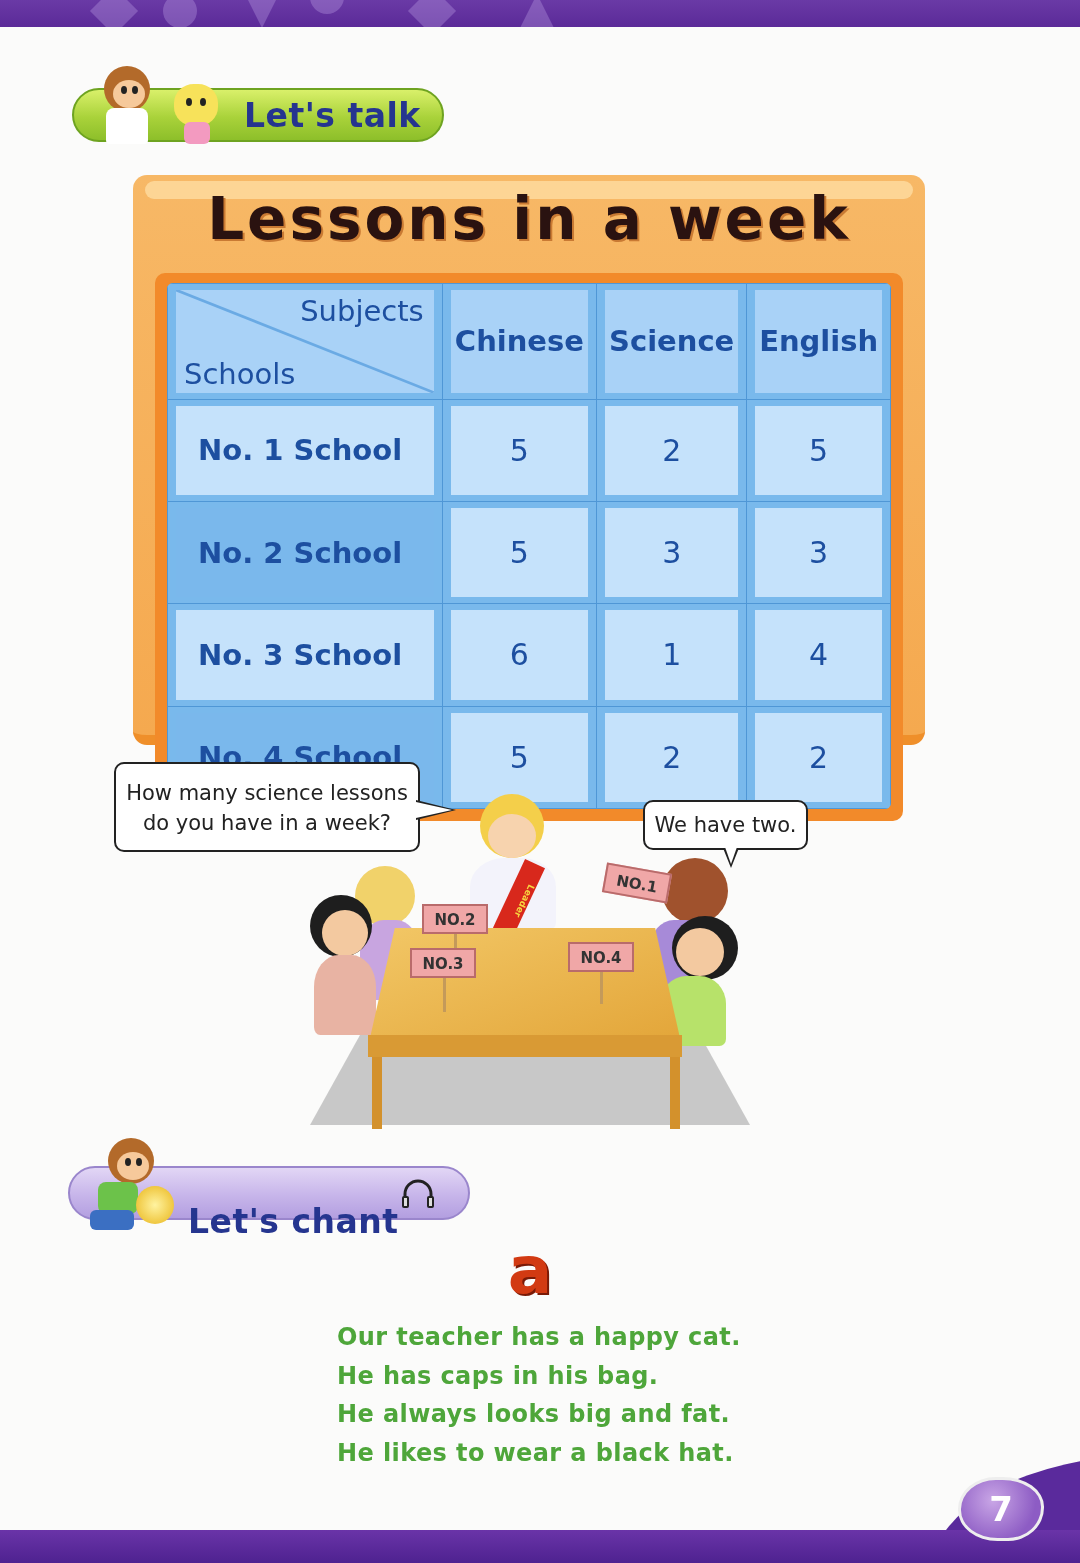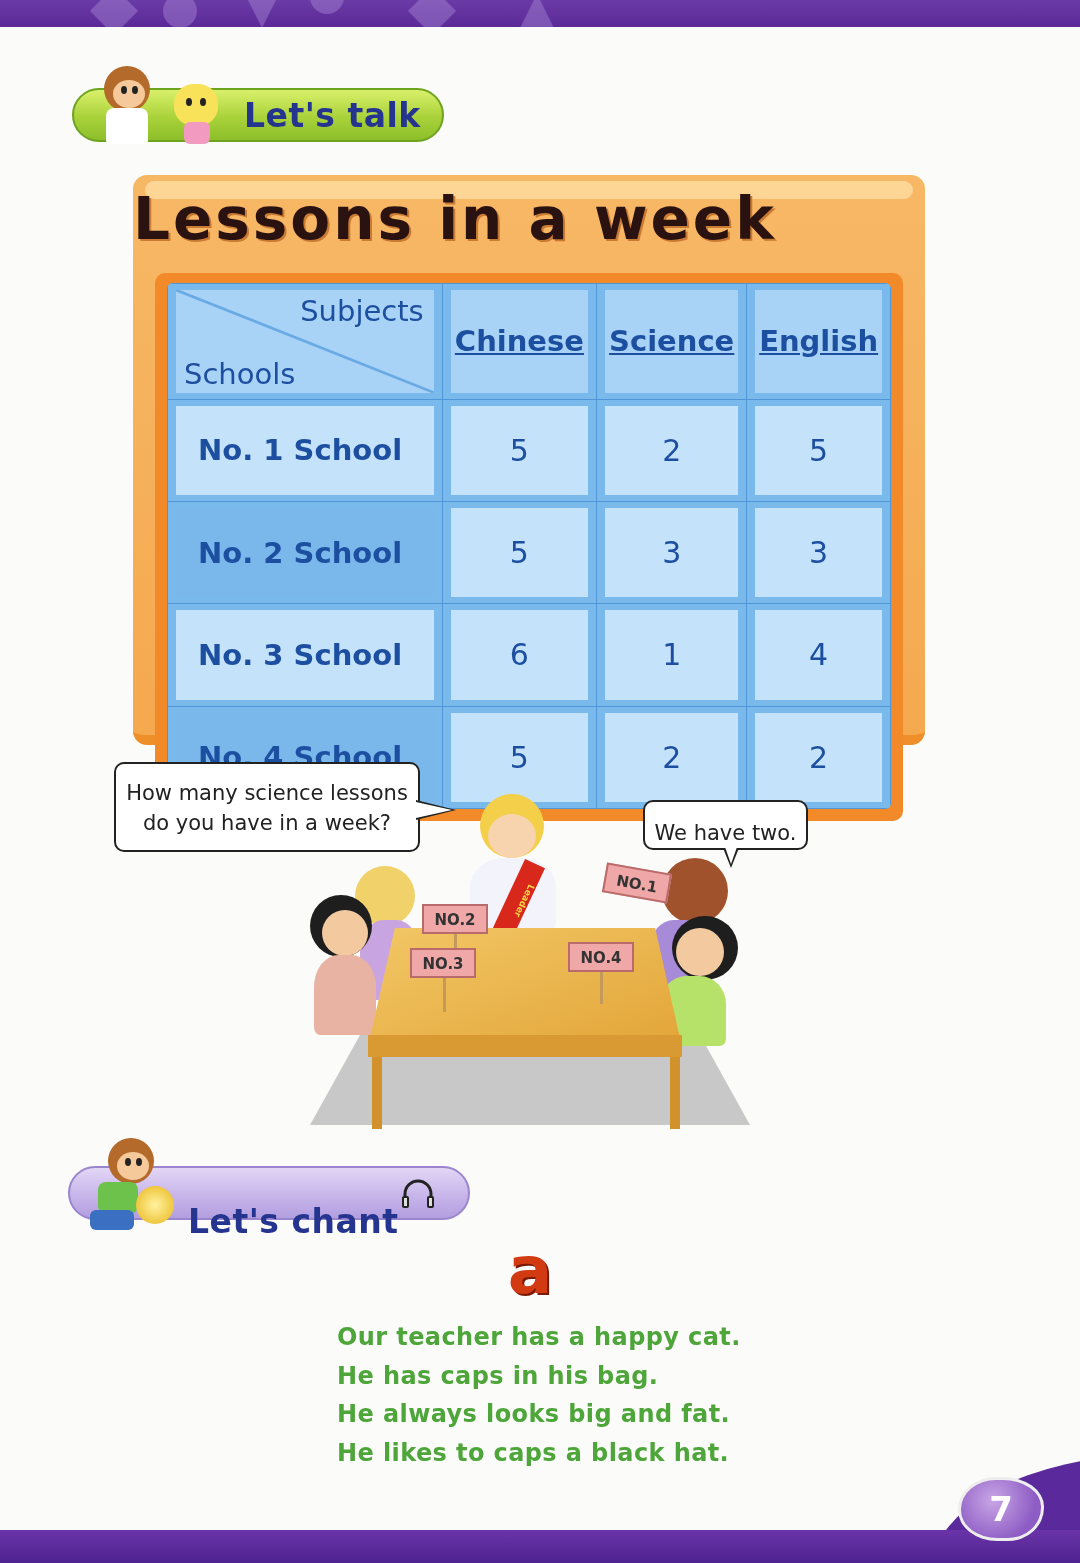--- a/index.html
+++ b/index.html
@@ -36,43 +36,43 @@
   .eye { width: 6px; height: 8px; background: #222; border-radius: 50%; position: absolute; top: 6px; }
   .cat-head { width: 44px; height: 42px; border-radius: 45%; background: #f7e25a; position: absolute; }
   .headphones { position: absolute; width: 36px; height: 32px; }
 
   
   .board { position: absolute; left: 133px; top: 175px; width: 792px; height: 570px;
     background: linear-gradient(180deg, #f7b866 0%, #f5a94f 100%);
     border-radius: 14px; border-bottom: 10px solid #ef8f2a; }
   .board-highlight { position: absolute; left: 12px; top: 6px; right: 12px; height: 18px;
     border-radius: 9px; background: rgba(255,225,170,.7); }
-  .board-title { position: absolute; left: 0; top: 10px; width: 100%; text-align: left;
+  .board-title { position: absolute; left: 0; top: 10px; width: 100%; text-align: center;
     font-family: "DejaVu Sans", sans-serif; font-weight: bold; font-size: 58px; color: #2a1210;
     letter-spacing: 3px; text-shadow: 2px 2px 0 #c97a33; }
   .table-frame { position: absolute; left: 22px; top: 98px; width: 748px; height: 548px;
     background: #f28a2a; border-radius: 10px; padding: 10px 12px 12px 12px; }
   table.lessons { width: 100%; height: 100%; border-collapse: collapse;
     background: #79b9ec; border-radius: 6px; overflow: hidden; }
   table.lessons td, table.lessons th { border: 1px solid #4f97d6; padding: 6px 8px; }
   .cell-inner { width: 100%; height: 100%; background: #c5e2fb; display: flex; align-items: center;
     justify-content: center; font-family: "DejaVu Sans", sans-serif; color: #1d4fa0; font-size: 30px; }
   .row-head .cell-inner { justify-content: flex-start; padding-left: 22px; font-weight: bold; font-size: 29px; }
   .row-head.dark .cell-inner { background: #7ab8ec; }
-  .col-head .cell-inner { font-weight: bold; font-size: 29px; background: #a9d2f7; text-decoration: underline; }
+  .col-head .cell-inner { font-weight: bold; font-size: 29px; background: #a9d2f7; }
   .corner .cell-inner { position: relative; background: #a9d2f7; display: block; }
   .corner .diag { position: absolute; left: 0; top: 0; width: 100%; height: 100%; }
   .corner .subjects { position: absolute; right: 10px; top: 4px; font-size: 29px; color: #1d4fa0; }
   .corner .schools { position: absolute; left: 8px; bottom: 2px; font-size: 29px; color: #1d4fa0; }
 
   
   .bubble { position: absolute; background: #fff; border: 2px solid #222; border-radius: 10px;
     font-family: "DejaVu Sans", sans-serif; font-size: 21px; color: #222; text-align: center; line-height: 30px; }
   .bubble-q { left: 114px; top: 762px; width: 306px; height: 90px; padding-top: 14px; }
-  .bubble-a { left: 643px; top: 800px; width: 165px; height: 50px; padding-top: 16px; }
+  .bubble-a { left: 643px; top: 800px; width: 165px; height: 50px; padding-top: 8px; }
   .tail { position: absolute; width: 0; height: 0; }
   .bubble-q .tail { right: -38px; top: 36px; border-left: 40px solid #222; border-top: 10px solid transparent; border-bottom: 10px solid transparent; }
   .bubble-q .tail-in { right: -34px; top: 38px; border-left: 36px solid #fff; border-top: 8px solid transparent; border-bottom: 8px solid transparent; }
   .bubble-a .tail { left: 78px; bottom: -20px; border-top: 20px solid #222; border-left: 8px solid transparent; border-right: 8px solid transparent; }
   .bubble-a .tail-in { left: 80px; bottom: -16px; border-top: 17px solid #fff; border-left: 6px solid transparent; border-right: 6px solid transparent; }
 
   .scene { position: absolute; left: 300px; top: 780px; width: 480px; height: 350px; }
   .floor { position: absolute; left: 10px; top: 250px; width: 440px; height: 95px; background: #bcbcbc;
     clip-path: polygon(12% 0, 88% 0, 100% 100%, 0 100%); opacity: .8; }
   .table-top { position: absolute; left: 70px; top: 148px; width: 310px; height: 110px; background: linear-gradient(160deg,#f2c766,#e3a63a);
@@ -288,20 +288,20 @@
     <rect x="4" y="20" width="3" height="8" fill="#ddd"></rect>
     <rect x="29" y="20" width="3" height="8" fill="#ddd"></rect>
   </svg>
 </div>
 
 <div class="letter-a">a</div>
 <div class="chant-lines">
   <div class="chant-line">Our teacher has a happy cat.</div>
   <div class="chant-line">He has caps in his bag.</div>
   <div class="chant-line">He always looks big and fat.</div>
-  <div class="chant-line">He likes to caps a black hat.</div>
+  <div class="chant-line">He likes to wear a black hat.</div>
 </div>
 
 <div class="bottom-swoosh"></div>
 <div class="bottom-band"></div>
 <div class="page-badge">
   <span class="page-num">7</span>
 </div>
 
 </body></html>

